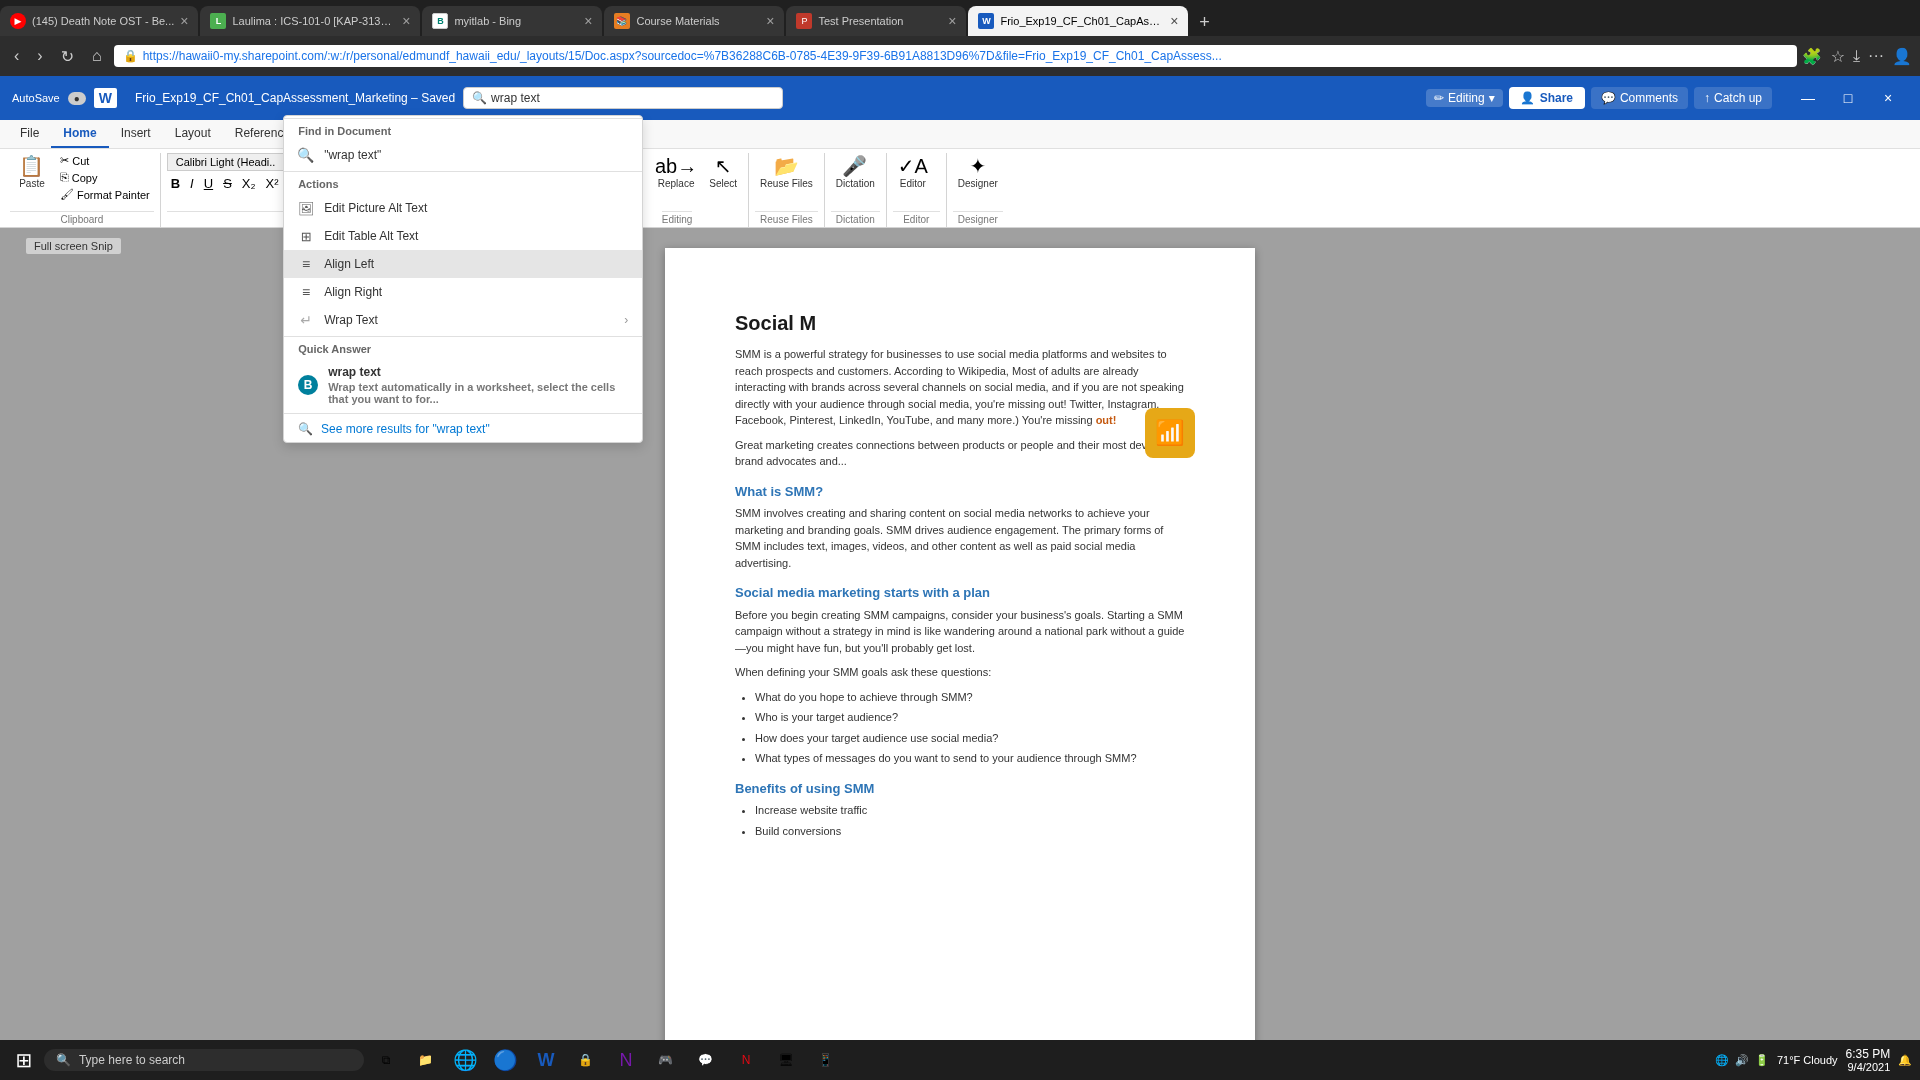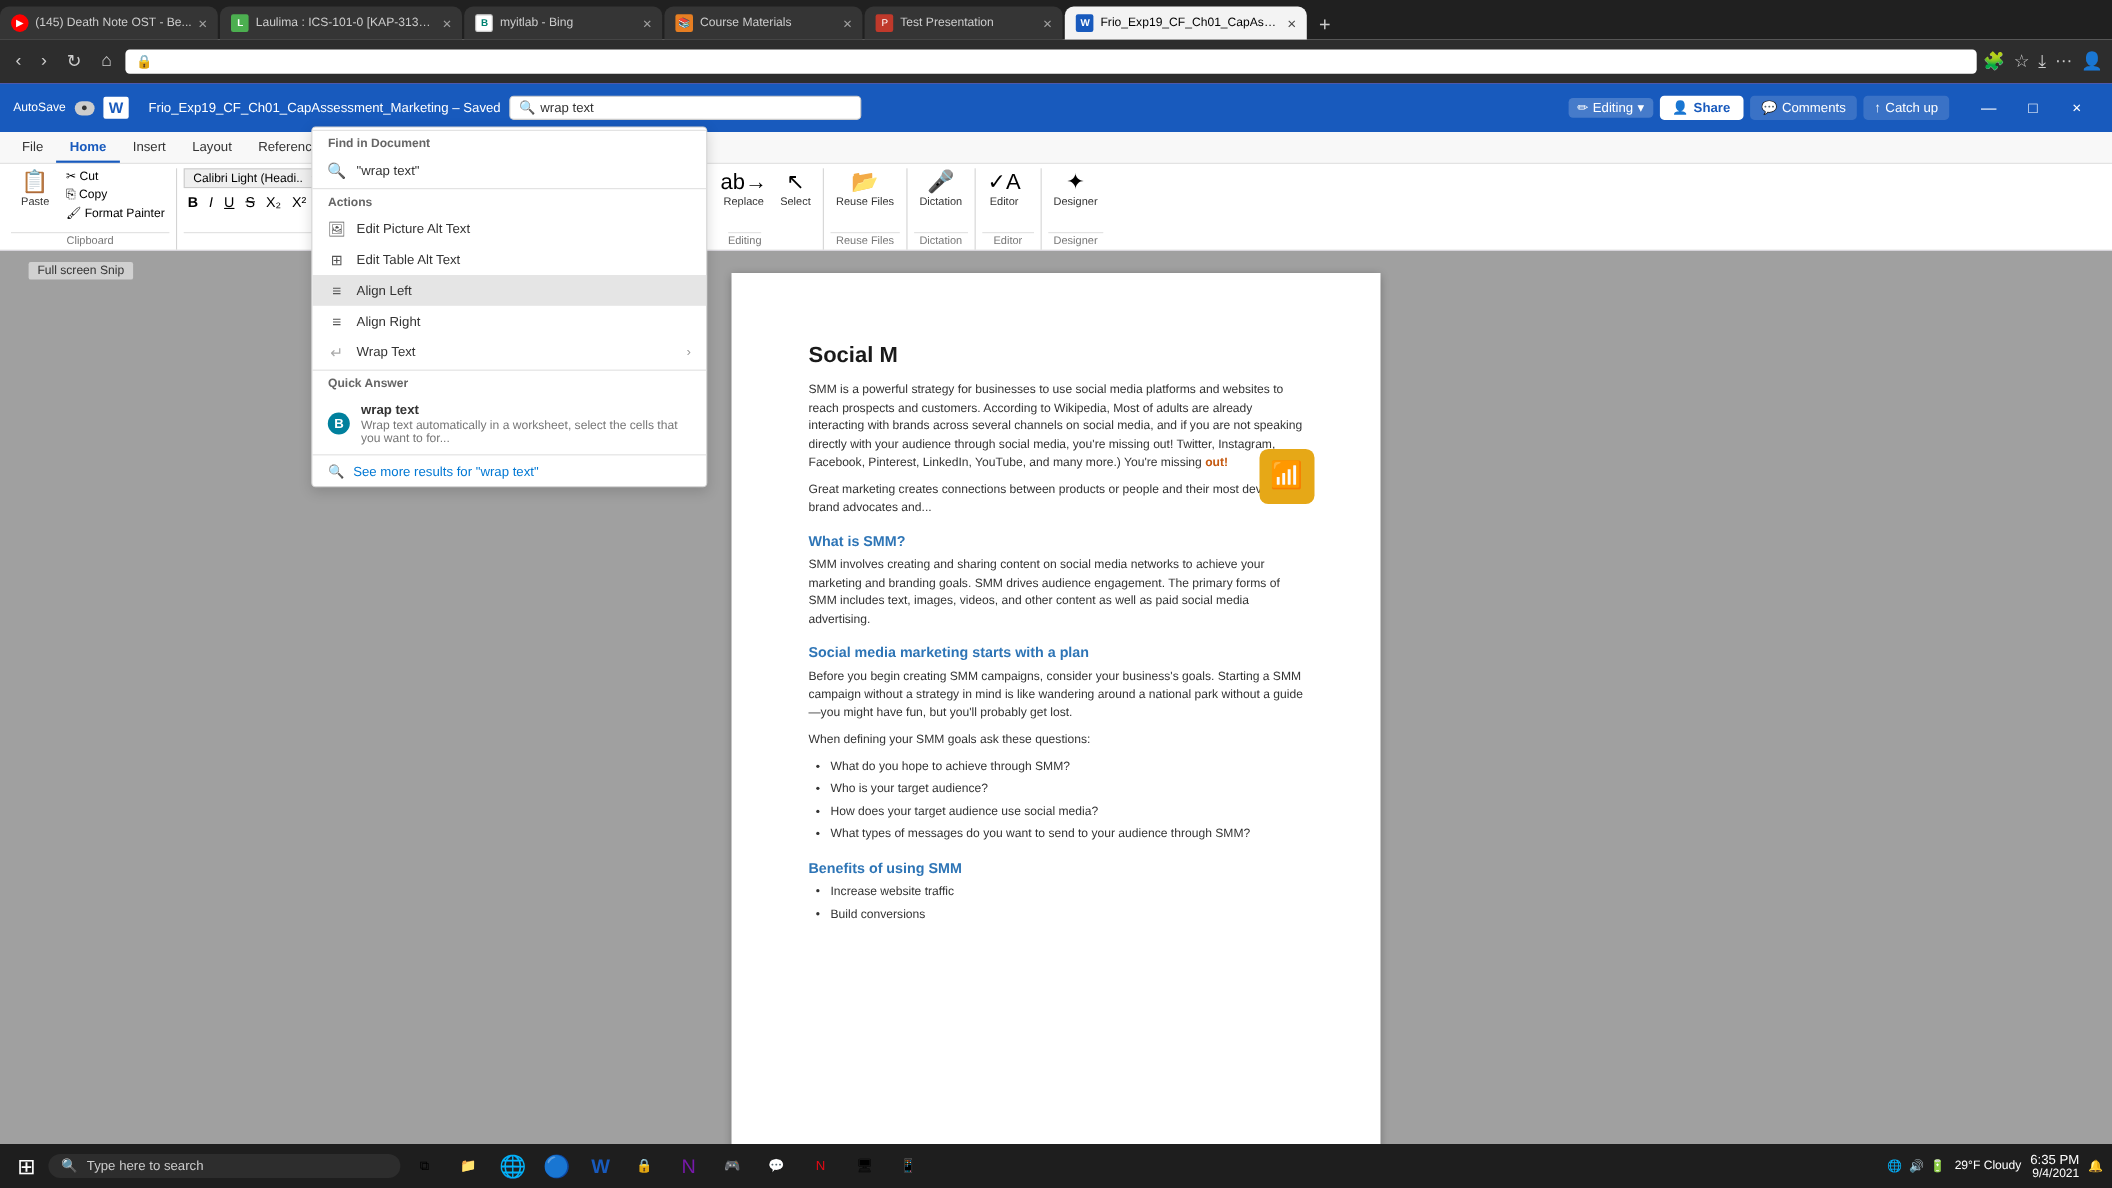--- a/index.html
+++ b/index.html
@@ -57,21 +57,21 @@
 
     
     .search-dropdown { position: absolute; top: 36px; left: 50%; transform: translateX(-50%); width: 360px; background: #fff; border: 1px solid #d4d4d4; box-shadow: 0 4px 12px rgba(0,0,0,0.15); z-index: 1000; border-radius: 4px; }
     .search-dropdown-label { padding: 4px 14px; font-size: 11px; color: #666; font-weight: 600; }
     .search-dropdown-item { display: flex; align-items: center; padding: 6px 14px; cursor: pointer; gap: 10px; }
     .search-dropdown-item:hover, .search-dropdown-item.highlighted { background: #e5e5e5; }
     .search-dropdown-item-icon { width: 16px; height: 16px; display: flex; align-items: center; justify-content: center; font-size: 14px; color: #555; flex-shrink: 0; }
     .search-dropdown-item-text { font-size: 12px; color: #333; }
     .search-dropdown-separator { height: 1px; background: #e0e0e0; margin: 2px 0; }
     .search-dropdown-arrow { margin-left: auto; font-size: 12px; color: #999; }
-    .search-dropdown-sub { font-size: 11px; color: #777; margin-top: 2px; }
+    .search-dropdown-sub { font-size: 11px; color: #777; margin-top: 2px; font-weight: bold; }
     .quick-answer-icon { width: 20px; height: 20px; background: #0078d4; border-radius: 50%; display: flex; align-items: center; justify-content: center; color: #fff; font-size: 12px; font-weight: bold; flex-shrink: 0; }
     .see-more { padding: 6px 14px; font-size: 12px; color: #0078d4; cursor: pointer; display: flex; align-items: center; gap: 8px; }
 
     
     .doc-heading { font-size: 20px; font-weight: bold; color: #1a1a1a; margin-bottom: 8px; }
     .doc-subheading { font-size: 13px; font-weight: bold; color: #2e75b6; margin: 12px 0 4px 0; }
     .doc-body { font-size: 11px; color: #333; line-height: 1.5; margin-bottom: 8px; }
     .doc-list { margin-left: 20px; margin-bottom: 8px; }
     .doc-list li { font-size: 11px; color: #333; margin-bottom: 4px; }
     .doc-orange-text { color: #c55a11; font-weight: bold; }
@@ -177,20 +177,21 @@
     <div class="tab-new">+</div>
   </div>
 
   <div class="address-bar-row">
     <span class="nav-btn">‹</span>
     <span class="nav-btn">›</span>
     <span class="nav-btn">↻</span>
     <span class="nav-btn">⌂</span>
     <div class="address-bar">
       <span style="color:#4CAF50; margin-right:4px;">🔒</span>
+      <span class="address-text">https://hawaii0-my.sharepoint.com/:w:/r/personal/edmundf_hawaii_edu/_layouts/15/Doc.aspx?sourcedoc=%7B36288C6B-0785-4E39-9F39-6B91A8813D96%7D&amp;file=Frio_Exp19_CF_Ch01_CapAssess...</span>
     </div>
     <div class="browser-icons">
       <span class="browser-icon">🧩</span>
       <span class="browser-icon">☆</span>
       <span class="browser-icon">⤓</span>
       <span class="browser-icon">···</span>
       <span class="browser-icon">👤</span>
     </div>
   </div>
 </div>
@@ -560,21 +561,21 @@
     <div class="taskbar-app">🖥</div>
     <div class="taskbar-app">📱</div>
   </div>
   <div class="taskbar-right">
     <div class="tray-icons">
       <span>🌐</span>
       <span>🔊</span>
       <span>🔋</span>
     </div>
     <div>
-      <span>29°F Cloudy</span>
+      <span>71°F Cloudy</span>
     </div>
     <div style="text-align:right;">
       <div style="font-size:12px;">6:35 PM</div>
       <div style="font-size:11px;">9/4/2021</div>
     </div>
     <span>🔔</span>
   </div>
 </div>
 
 </body></html>

